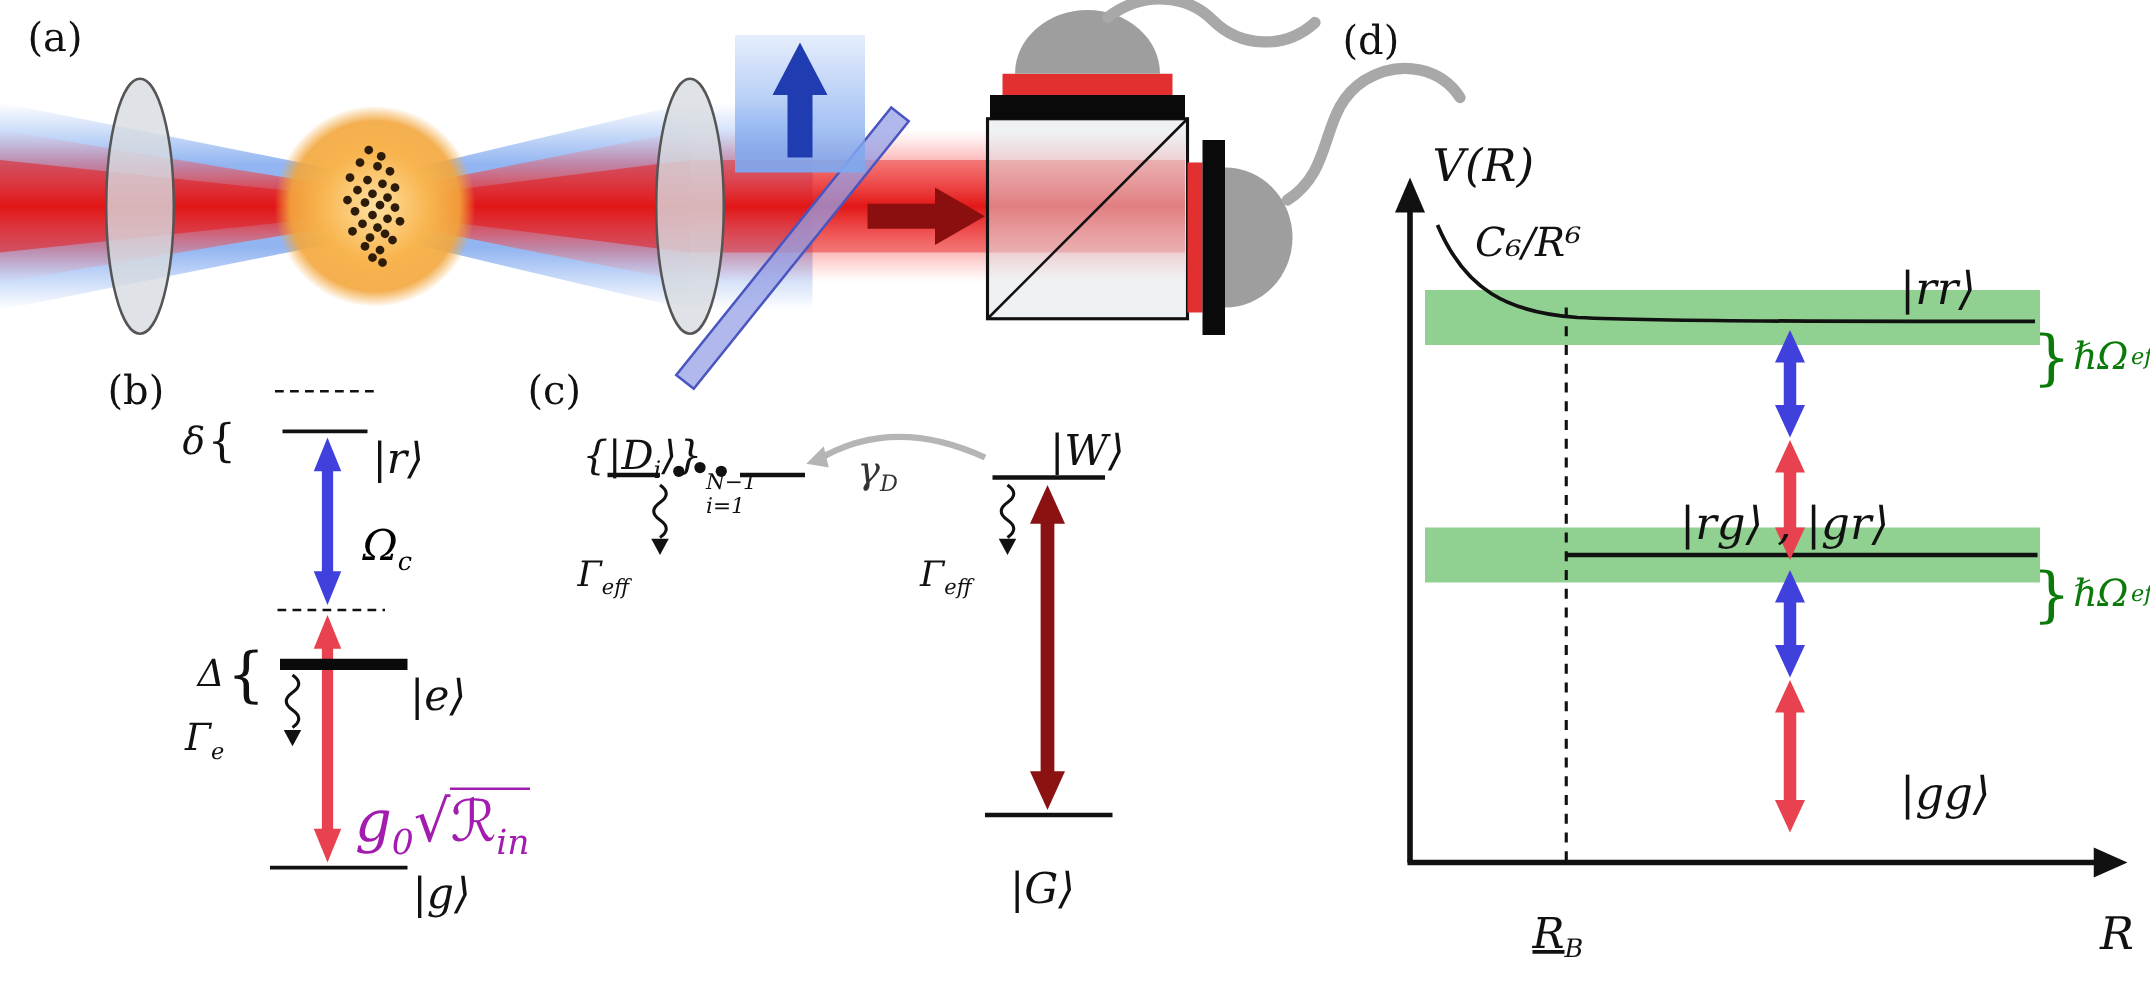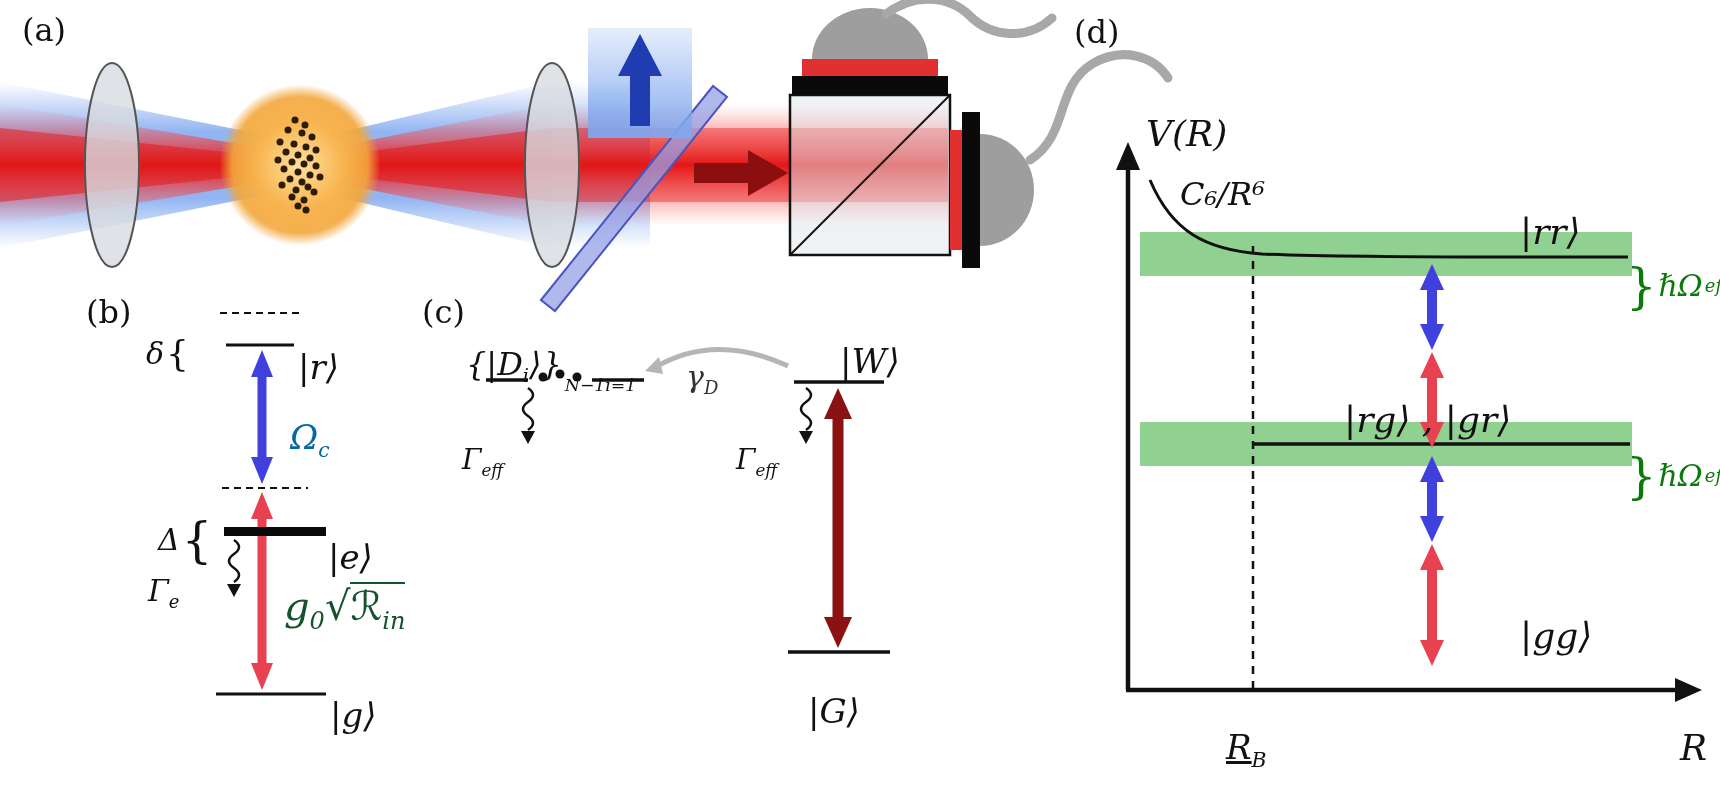--- a/index.html
+++ b/index.html
@@ -4,21 +4,21 @@
 <style>
   html,body{margin:0;padding:0;background:#fff;}
   .fig{position:relative;width:1720px;height:785px;background:#ffffff;overflow:hidden;
        font-family:"DejaVu Serif","DejaVu Sans",serif;color:#111;}
   .fig svg{position:absolute;left:0;top:0;}
   .lbl{position:absolute;white-space:nowrap;line-height:1;color:#111;}
   .it{font-style:italic;margin-top:32px;}
   .roman{font-style:normal;}
   .flexc{display:flex;align-items:center;gap:2px;}
   sub{font-size:60%;font-style:italic;}
-  .stack{display:inline-flex;flex-direction:row;font-size:54%;line-height:1.12;
+  .stack{display:inline-flex;flex-direction:column;font-size:54%;line-height:1.12;
          vertical-align:-0.9em;margin-left:3px;}
   .stack span{display:block;}
   .rad{display:inline-block;border-top:2.4px solid currentColor;line-height:1.05;padding-top:1px;}
   .sq{font-style:normal;}
   .brc{font-style:normal;display:inline-block;}
   .green{color:#0b7a0b;}
 </style>
 </head>
 <body>
 
@@ -237,32 +237,32 @@
 <div class="lbl roman" style="left:22px;top:14px;font-size:32px;">(a)</div>
 <div class="lbl roman" style="left:86px;top:296px;font-size:32px;">(b)</div>
 <div class="lbl roman" style="left:422px;top:296px;font-size:32px;">(c)</div>
 <div class="lbl roman" style="left:1074px;top:16px;font-size:32px;">(d)</div>
 
 <div class="lbl it flexc" style="left:146px;top:300px;height:44px;font-size:30px;">
   <span>δ</span>
       <span class="brc" style="font-size:36px;">{</span>
 </div>
 <div class="lbl it" style="left:298px;top:318px;font-size:34px;">|r⟩</div>
-<div class="lbl it" style="left:290px;top:388px;font-size:34px;color:#0369a1;">
+<div class="lbl it" style="left:290px;top:388px;font-size:34px;color:#000000;">
   <span>Ω</span><sub>c</sub>
 </div>
 <div class="lbl it flexc" style="left:158px;top:482px;height:52px;font-size:30px;">
   <span>Δ</span>
       <span class="brc" style="font-size:48px;">{</span>
 </div>
 <div class="lbl it" style="left:328px;top:508px;font-size:34px;">|e⟩</div>
 <div class="lbl it" style="left:148px;top:544px;font-size:30px;">
   <span>Γ</span><sub>e</sub>
 </div>
-<div class="lbl it" style="left:284px;top:550px;font-size:40px;color:#14532d;">
+<div class="lbl it" style="left:284px;top:598px;font-size:46px;color:#a21caf;">
   <span>g</span><sub>0</sub><span class="sq">√</span><span class="rad"><span>ℛ</span><sub>in</sub></span>
 </div>
 <div class="lbl it" style="left:330px;top:666px;font-size:34px;">|g⟩</div>
 
 <div class="lbl it" style="left:466px;top:316px;font-size:32px;">
   <span>{|D</span><sub>i</sub><span>⟩}</span><span class="stack">
         <span>N−1</span>
         <span>i=1</span>
       </span>
 </div>

